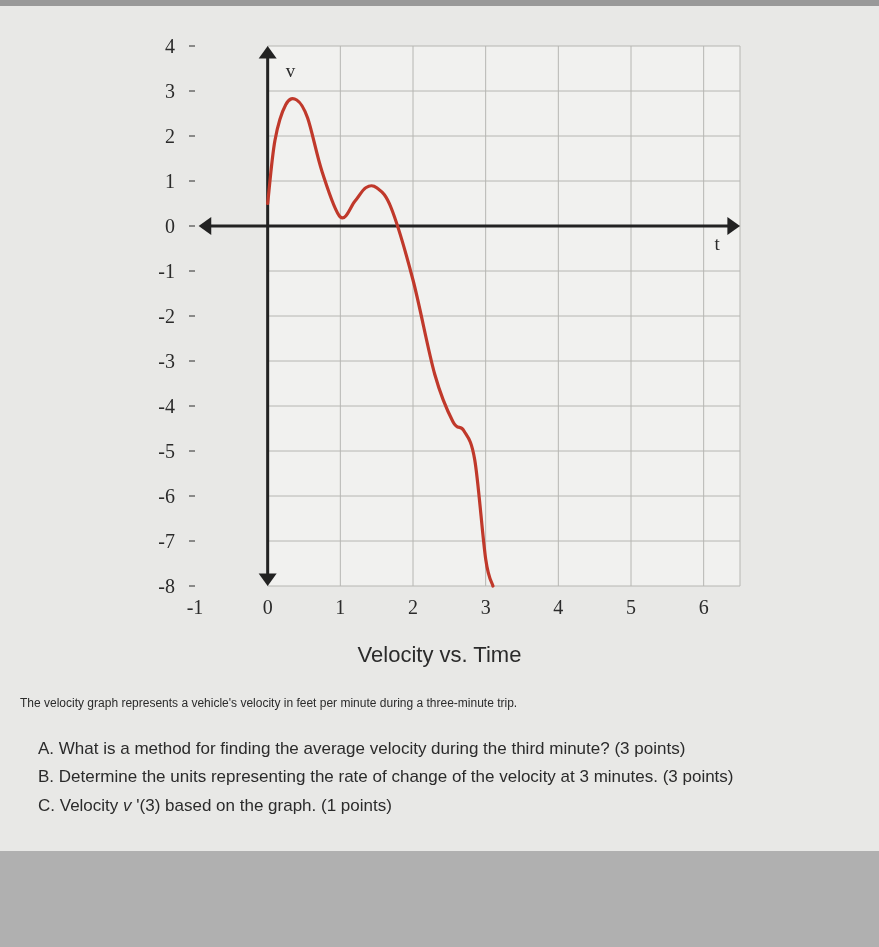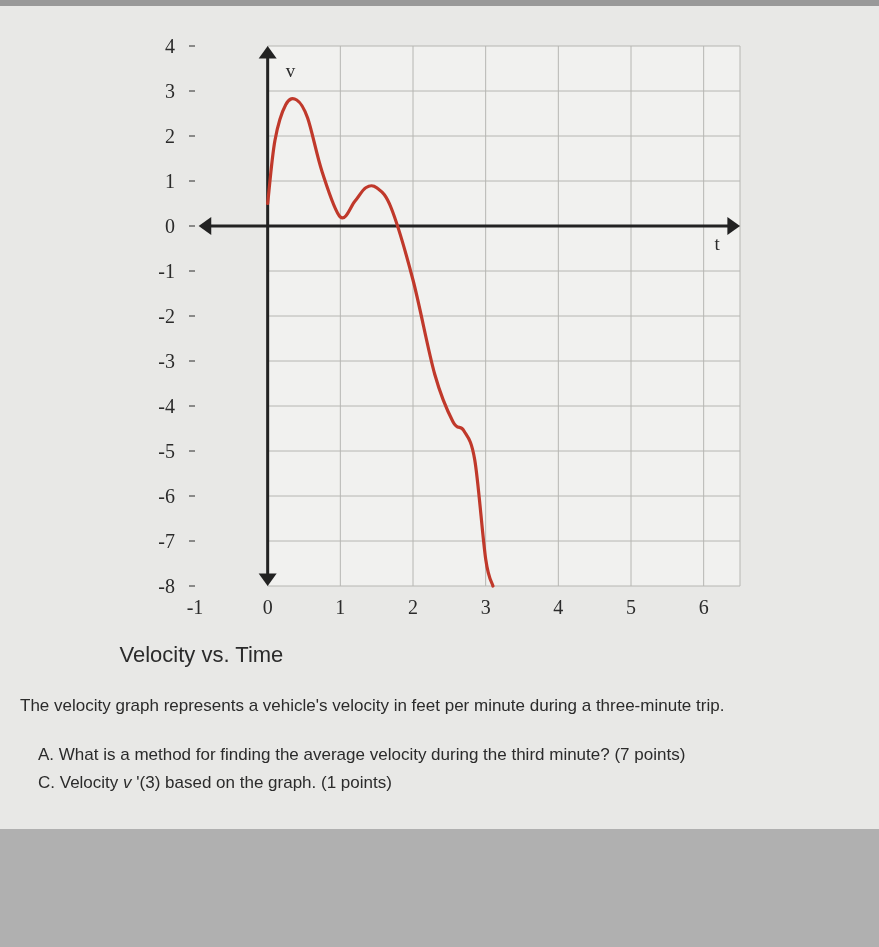--- a/index.html
+++ b/index.html
@@ -18,27 +18,28 @@
     width: 640px;
     margin: 0 auto;
   }
   .chart {
     width: 640px;
     height: 610px;
     position: relative;
   }
   svg { display: block; }
   .chart-title {
+    text-align: center;
     font-size: 22px;
     color: #2b2b2b;
     margin-top: 6px;
     margin-bottom: 28px;
   }
   .intro {
-    font-size: 17px;
+    font-size: 12px;
     color: #2b2b2b;
     margin: 6px 0 26px 0;
   }
   .questions {
     font-size: 17px;
     color: #2b2b2b;
     line-height: 1.55;
     padding-left: 18px;
   }
   .questions .row { margin: 2px 0; }
@@ -119,20 +120,23 @@
           <path d="M 147.66666666666669 177.5 C 148.8777777777778 167, 151.90555555555557 130.99999999999994, 154.93333333333334 114.49999999999994 C 157.9611111111111 97.99999999999996, 162.2 85.25000000000004, 165.83333333333331 78.50000000000006 C 169.46666666666664 71.75000000000007, 173.1 71.75000000000001, 176.73333333333332 74 C 180.36666666666665 76.24999999999999, 183.39444444444445 79.99999999999999, 187.63333333333333 92 C 191.8722222222222 104.00000000000001, 196.7166666666667 129.50000000000006, 202.16666666666669 146.00000000000006 C 207.61666666666667 162.50000000000006, 214.88333333333335 186.12500000000006, 220.33333333333334 191.00000000000006 C 225.78333333333333 195.87500000000006, 230.6277777777778 180.125, 234.86666666666667 175.25 C 239.10555555555555 170.375, 242.13333333333335 164.00000000000006, 245.76666666666668 161.75000000000006 C 249.4 159.50000000000006, 252.42777777777775 158.37500000000009, 256.66666666666663 161.75000000000006 C 260.9055555555555 165.12500000000003, 265.1444444444445 166.62499999999994, 271.20000000000005 181.99999999999994 C 277.2555555555556 197.37499999999994, 285.73333333333335 226.25, 293 254 C 300.26666666666665 281.75, 308.1388888888889 324.875, 314.8 348.5 C 321.4611111111111 372.125, 328.1222222222222 386.375, 332.96666666666664 395.75 C 337.8111111111111 405.125, 340.23333333333335 398.375, 343.8666666666667 404.75 C 347.5 411.125, 351.1333333333333 412.625, 354.76666666666665 434 C 358.4 455.375, 362.6388888888889 512, 365.6666666666667 533 C 368.69444444444446 554, 371.72222222222223 555.5, 372.93333333333334 560" stroke="#c0392b" stroke-width="3.2" fill="none" stroke-linecap="round" stroke-linejoin="round"></path>
         </svg>
     </div>
     <div class="chart-title">Velocity vs. Time</div>
   </div>
 
   <p class="intro">The velocity graph represents a vehicle's velocity in feet per minute during a three-minute trip.</p>
 
   <div class="questions">
     <div class="row">
-      <span>A. </span><span>What is a method for finding the average velocity during the third minute? (7 points)</span>
+      <span>A. </span><span>What is a method for finding the average velocity during the third minute? (3 points)</span>
+    </div>
+    <div class="row">
+      <span>B. </span><span>Determine the units representing the rate of change of the velocity at 3 minutes. (3 points)</span>
     </div>
     <div class="row">
       <span>C. </span><span>Velocity </span><span class="ital">v </span><span>'(3) </span><span>based on the graph. (1 points)</span>
     </div>
   </div>
 
 </div>
 
 </body></html>

